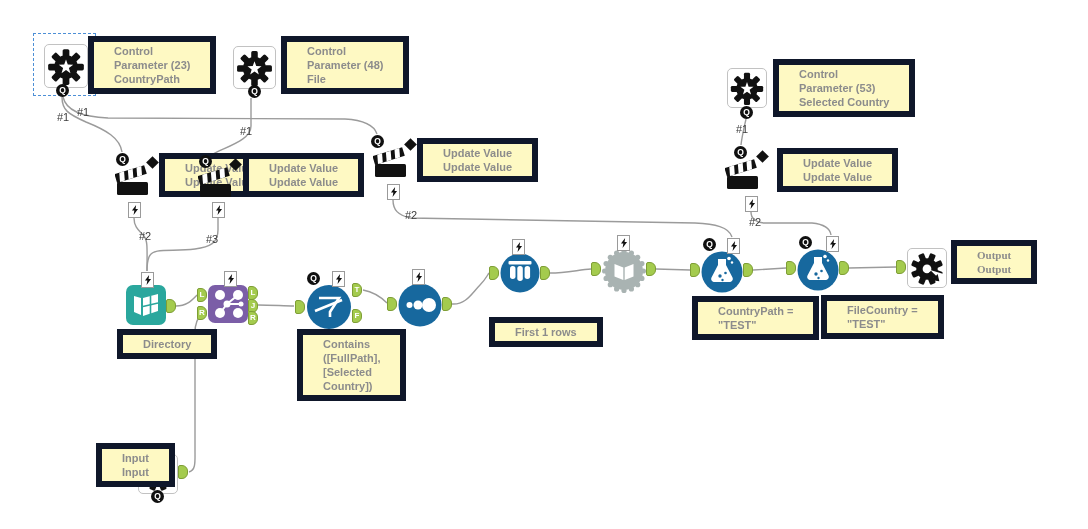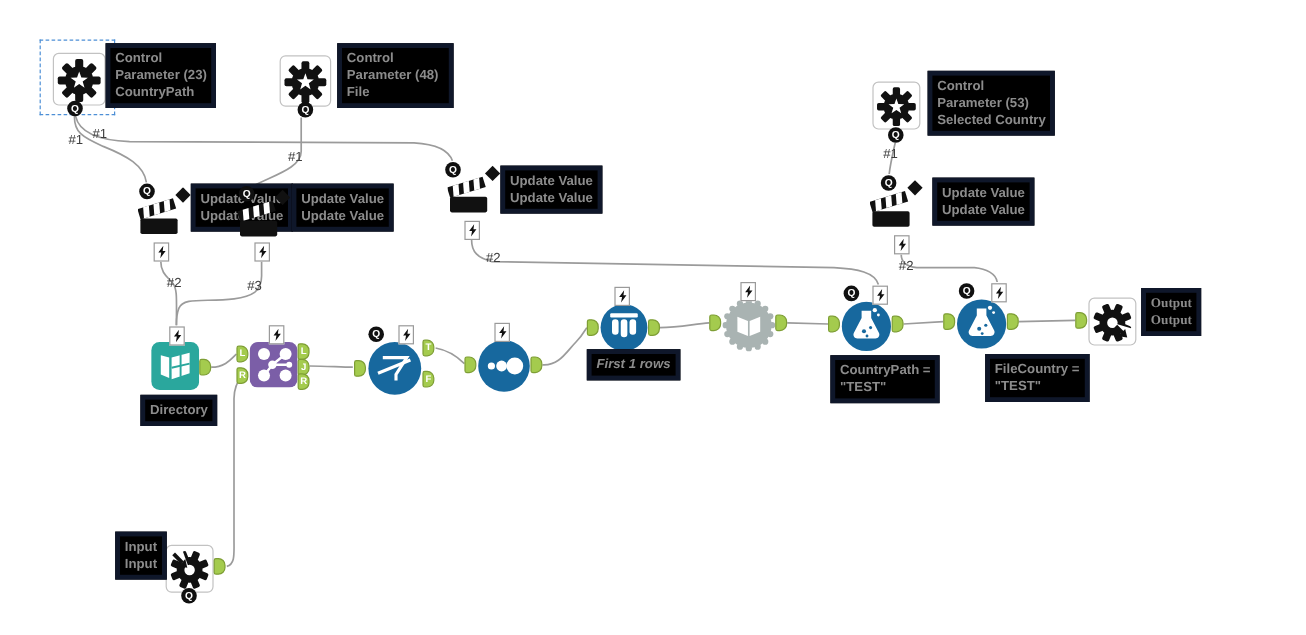--- a/index.html
+++ b/index.html
@@ -4,22 +4,22 @@
 <style>
   html,body{margin:0;padding:0;background:#fff;}
   #workflow{position:relative;width:1088px;height:529px;background:#ffffff;overflow:hidden;
     font-family:"Liberation Sans",sans-serif;}
   #wirelayer{position:absolute;left:0;top:0;width:1088px;height:529px;}
   #wirelayer path{fill:none;stroke:#9b9b9b;stroke-width:1.4;}
   .tool{position:absolute;}
   .tool svg{display:block;width:100%;height:100%;}
   .boxed{background:#fff;border:1px solid #c2c2c2;border-radius:5px;box-sizing:border-box;}
   .selbox{position:absolute;border:1px dashed #4d8fd6;background:transparent;}
-  .ann{position:absolute;background:#000000;border:4px solid #0f172a;color:#8c8c8c;
-    font-size:11px;line-height:14px;font-weight:600;padding:2px 4px;box-sizing:border-box;white-space:nowrap;}
+  .ann{position:absolute;background:#fef9c3;border:6px solid #0f172a;color:#8c8c8c;
+    font-size:11px;line-height:14px;font-weight:600;padding:2px 20px;box-sizing:border-box;white-space:nowrap;}
   .qbadge{position:absolute;width:13px;height:13px;background:#101010;border-radius:50%;
     color:#fff;font-size:8.5px;font-weight:700;text-align:center;line-height:13px;}
   .bolt{position:absolute;width:13px;height:16px;background:#fff;border:1px solid #9a9a9a;
     box-sizing:border-box;display:flex;align-items:center;justify-content:center;}
   .bolt svg{width:8px;height:12px;}
   .bolt path{fill:#111;}
   .anchor{position:absolute;width:10px;height:14px;background:#a4cb4e;border:1px solid #7e9e35;
     border-radius:2px 6px 6px 2px;box-sizing:border-box;color:#fff;font-size:8px;font-weight:700;
     text-align:center;line-height:12px;}
   .connlabel{position:absolute;color:#3d3d3d;font-size:11px;line-height:12px;font-weight:400;}
@@ -245,20 +245,26 @@
     </div>
     <div class="qbadge" style="left: 307px; top: 272px;">Q</div>
     <div class="bolt" style="left: 332px; top: 271px;">
       <svg viewBox="0 0 10 14">
         <path d="M6.4,0.6 L1.2,7.6 L4.2,7.6 L3.2,13.4 L8.8,5.9 L5.7,5.9 Z"></path>
       </svg>
     </div>
     <div class="anchor" style="left: 295px; top: 300px;"></div>
     <div class="anchor" style="left: 352px; top: 283px;">T</div>
     <div class="anchor" style="left: 352px; top: 309px;">F</div>
+    <div class="ann" style="left: 297px; top: 329px; min-width: 70px;">
+      <div>Contains</div>
+      <div>([FullPath],</div>
+      <div>[Selected</div>
+      <div>Country])</div>
+    </div>
     <div class="tool" style="left: 398px; top: 283px; width: 44px; height: 44px;">
       <svg viewBox="0 0 44 44">
         <circle cx="22" cy="22" r="21.5" fill="#17689e"></circle>
         <circle cx="11.5" cy="22" r="3" fill="#fff"></circle>
         <circle cx="20" cy="22" r="4.5" fill="#fff"></circle>
         <circle cx="31" cy="22" r="7" fill="#fff"></circle>
       </svg>
     </div>
     <div class="bolt" style="left: 412px; top: 269px;">
       <svg viewBox="0 0 10 14">
@@ -276,21 +282,21 @@
         <rect x="24.6" y="13" width="5.5" height="13" rx="2.7" fill="#fff"></rect>
       </svg>
     </div>
     <div class="bolt" style="left: 512px; top: 239px;">
       <svg viewBox="0 0 10 14">
         <path d="M6.4,0.6 L1.2,7.6 L4.2,7.6 L3.2,13.4 L8.8,5.9 L5.7,5.9 Z"></path>
       </svg>
     </div>
     <div class="anchor" style="left: 489px; top: 266px;"></div>
     <div class="anchor" style="left: 540px; top: 266px;"></div>
-    <div class="ann" style="left: 489px; top: 291px; min-width: 70px; font-style: italic;">
+    <div class="ann" style="left: 489px; top: 317px; min-width: 70px;">
       <div>First 1 rows</div>
     </div>
     <div class="tool" style="left: 602px; top: 249px; width: 44px; height: 44px;">
       <svg viewBox="0 0 44 44">
         <circle cx="41.4" cy="22.0" r="2.6" fill="#a9b3b2"></circle>
         <circle cx="39.9" cy="29.4" r="2.6" fill="#a9b3b2"></circle>
         <circle cx="35.7" cy="35.7" r="2.6" fill="#a9b3b2"></circle>
         <circle cx="29.4" cy="39.9" r="2.6" fill="#a9b3b2"></circle>
         <circle cx="22.0" cy="41.4" r="2.6" fill="#a9b3b2"></circle>
         <circle cx="14.6" cy="39.9" r="2.6" fill="#a9b3b2"></circle>

